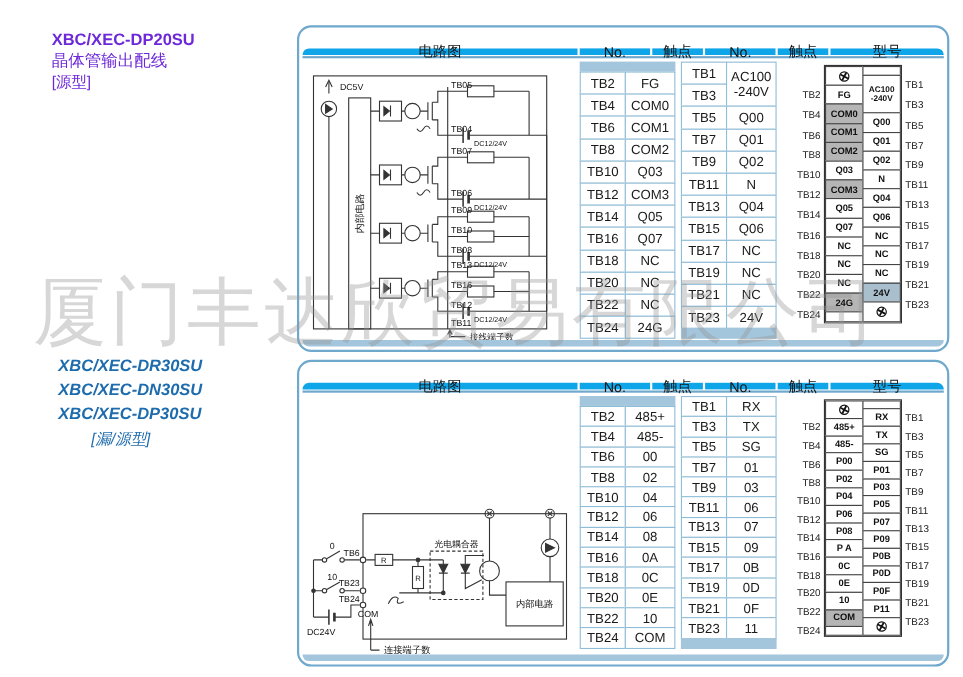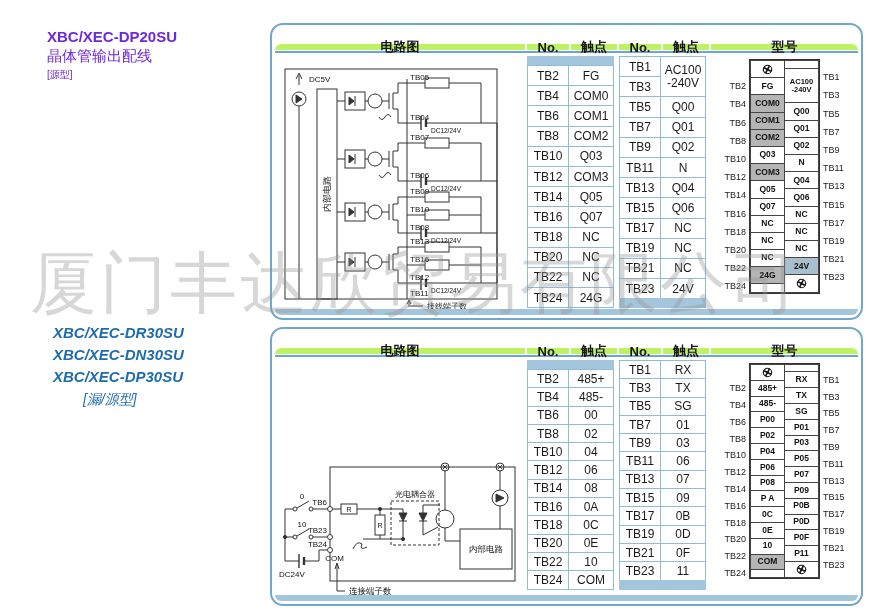--- a/index.html
+++ b/index.html
@@ -13,40 +13,40 @@
   .watermark {
     position: absolute; left: 30px; top: 238px; z-index: 40;
     font-size: 67px; letter-spacing: 3px; white-space: nowrap;
     color: rgba(150,150,150,0.38); pointer-events: none; font-weight: 400;
   }
 
   
   .titles-top { position: absolute; left: 47px; top: 27px; color: #6d28d9; }
   .titles-top .model-line { font-weight: bold; font-size: 15px; line-height: 19px; }
   .titles-top .desc-line  { font-size: 15px; line-height: 19px; }
-  .titles-top .type-line  { font-size: 10px; line-height: 19px; }
+  .titles-top .type-line  { font-size: 14px; line-height: 19px; }
   .titles-bottom { position: absolute; left: 53px; top: 322px; color: #1e6cad; font-style: italic; }
   .titles-bottom .model-line { font-weight: bold; font-size: 15px; line-height: 22px; }
   .titles-bottom .type-line  { font-size: 14px; line-height: 22px; padding-left: 30px; }
 
   
   .panel {
     position: absolute; left: 270px; width: 593px;
     border: 2px solid #6fa8cd; border-radius: 13px; background: #fff; padding: 3px;
   }
   #panel1 { top: 23px;  height: 297px; --rh: 21.2px; --u: 18.2px; }
   #panel2 { top: 327px; height: 279px; --rh: 19.3px; --u: 16.8px; }
 
   .pheader { display: flex; gap: 2px; height: 22px; }
   .ph {
-    background: #bef264; display: flex; align-items: center; justify-content: center;
-    font-size: 13px; font-weight: bold; color: #151515; margin-top: 16px;
+    background: #0ea5e9; display: flex; align-items: center; justify-content: center;
+    font-size: 13px; font-weight: normal; color: #151515; margin-top: 16px;
   }
   .ph.circuit { width: 250px; border-top-left-radius: 9px; }
-  .ph.no      { width: 42px; }
+  .ph.no      { width: 64px; }
   .ph.contact { width: 46px; }
   .ph.model   { flex: 1; border-top-right-radius: 9px; }
   .hline { height: 2px; background: #6fa8cd; margin: 1px 0 2px 0; }
 
   .pbody { position: relative; height: calc(100% - 27px); }
   .pbar {
     position: absolute; left: 0; right: 0; bottom: 0; height: 6px;
     background: #a3c6dd; border-radius: 0 0 9px 9px; z-index: 5;
   }
 

